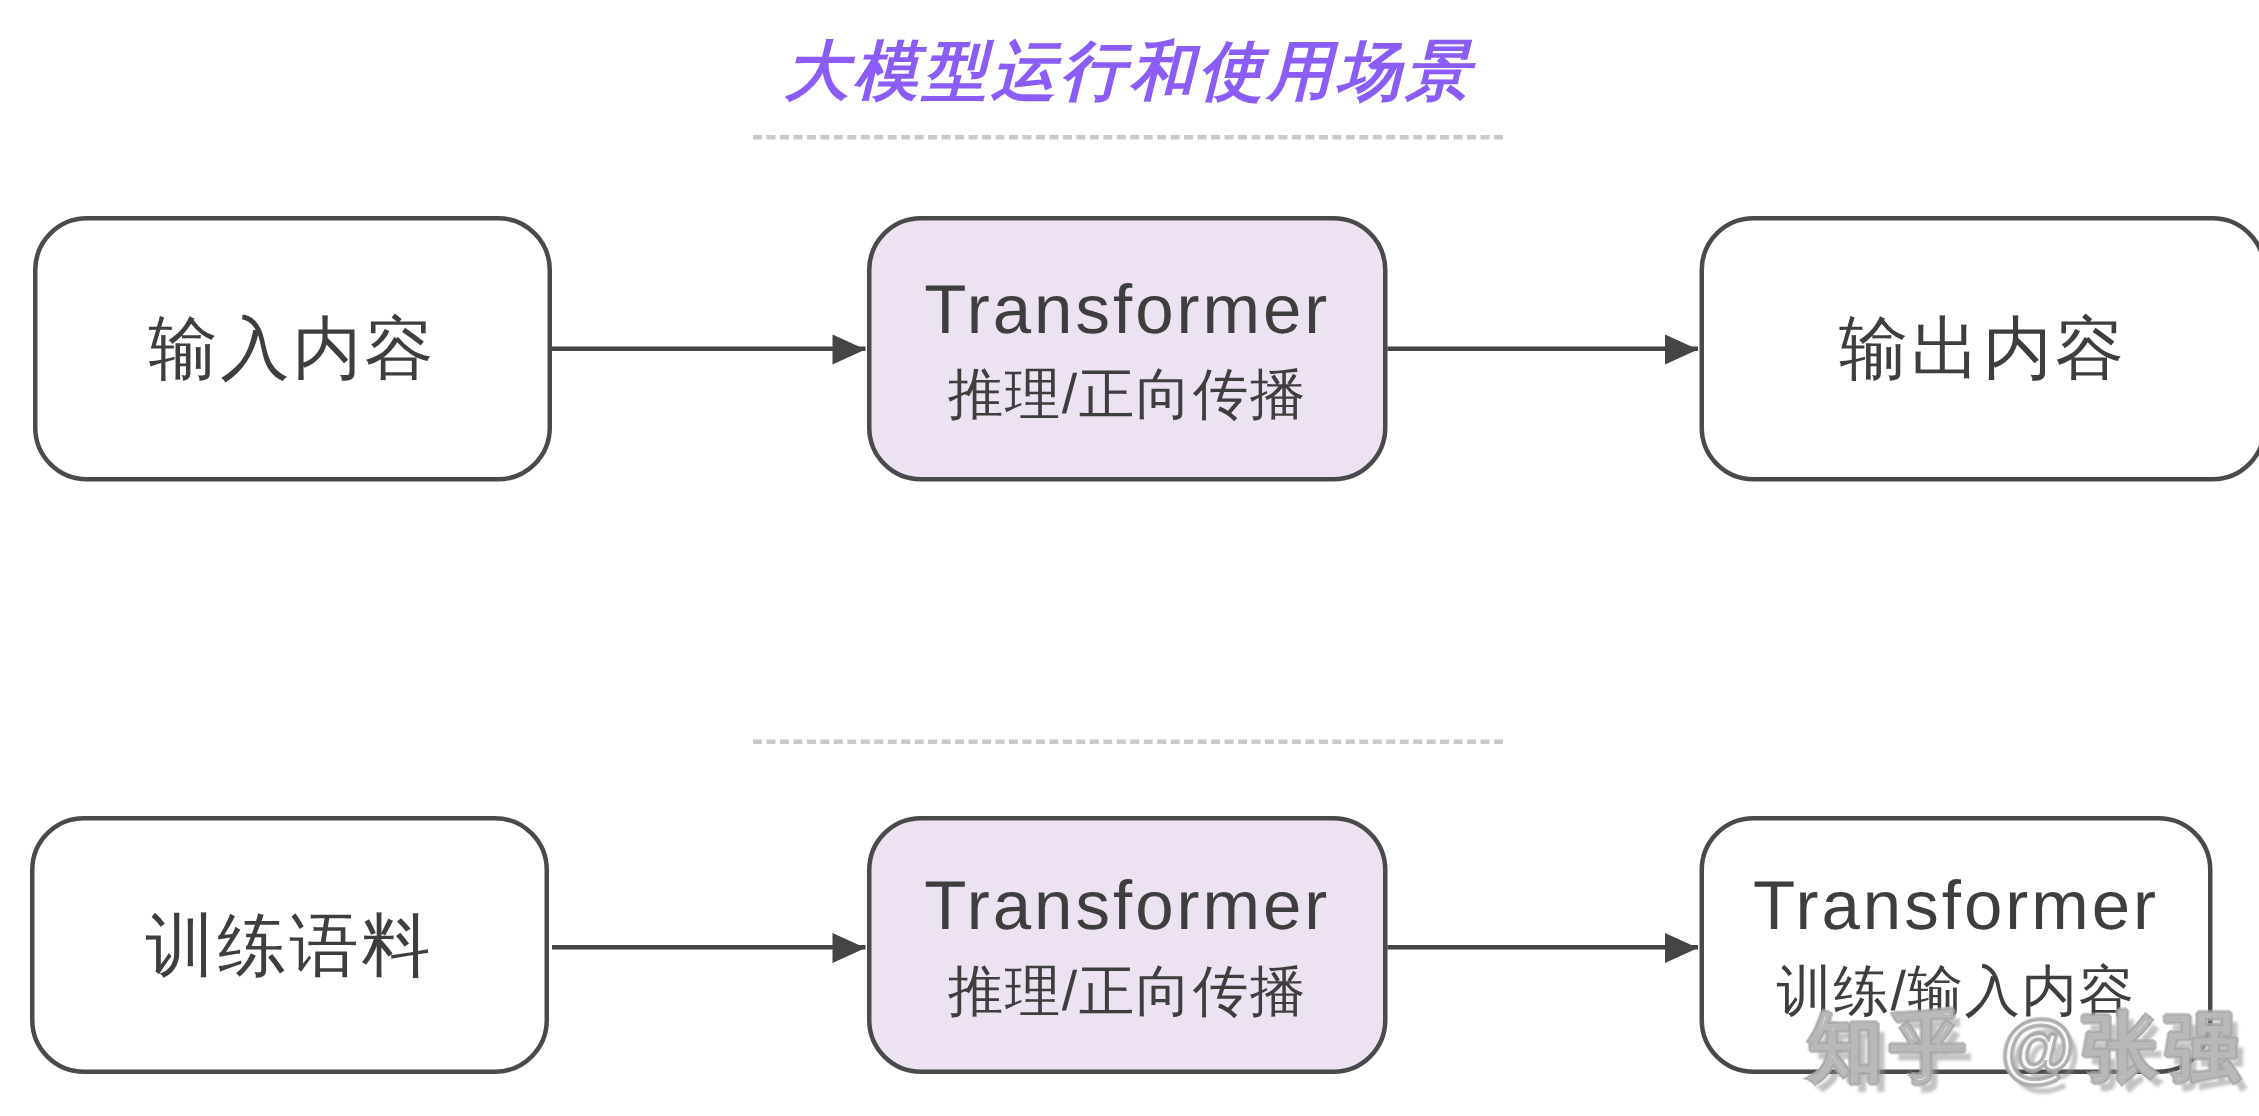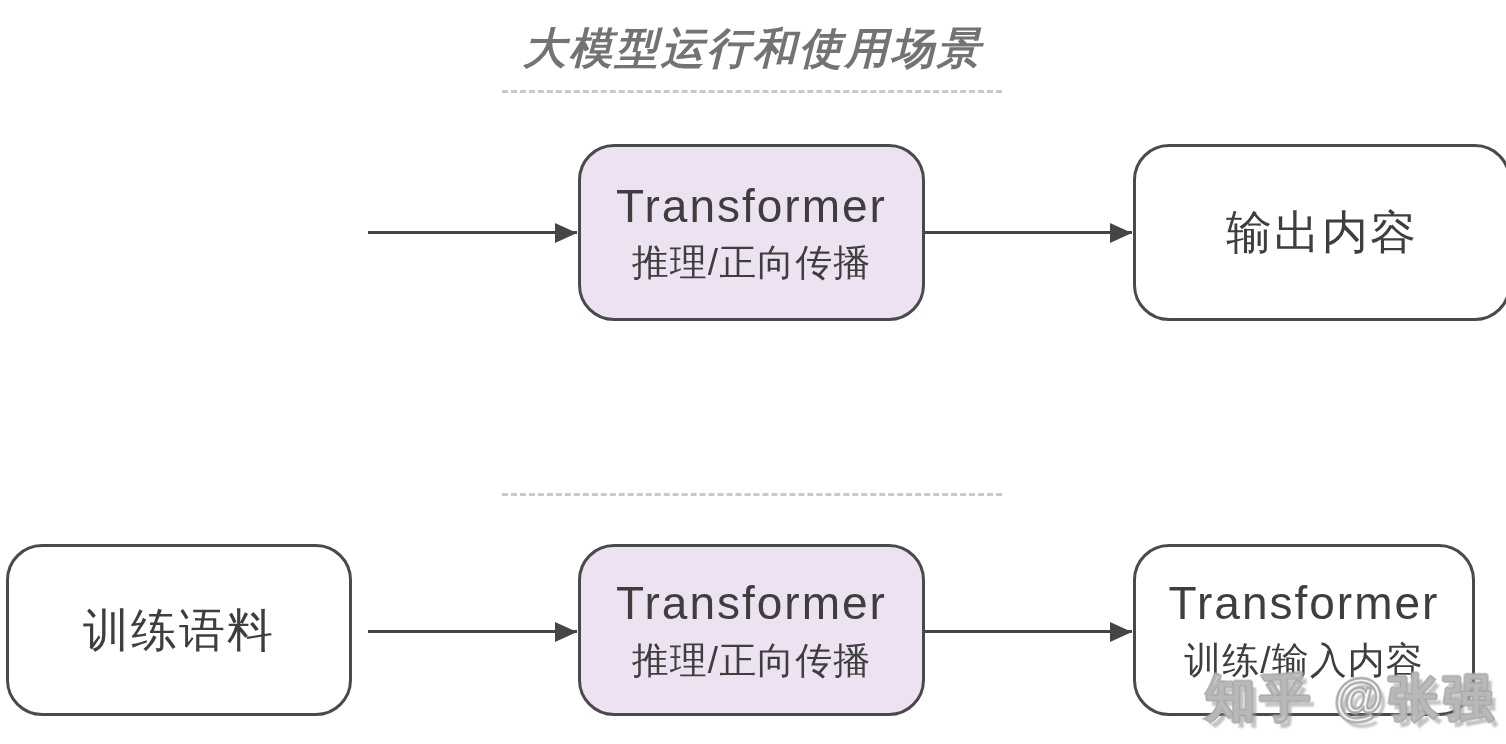--- a/index.html
+++ b/index.html
@@ -15,21 +15,21 @@
   .flow-title {
     position: absolute;
     left: 0;
     width: 100%;
     text-align: center;
     font-size: 43px;
     line-height: 56px;
     font-weight: 700;
     font-style: italic;
     letter-spacing: 3px;
-    color: #737373;
+    color: #8b5cf6;
     white-space: nowrap;
   }
   .t1 { top: 20px; }
   .t2 { top: 419px; }
   .divider {
     position: absolute;
     width: 500px;
     height: 0;
     border-top: 3px dashed #c9c9c9;
   }
@@ -46,21 +46,21 @@
     align-items: center;
     justify-content: center;
     gap: 12px;
   }
   .node.purple { background: #ede2f2; }
   .row1 { top: 144px; height: 177px; }
   .row2 { top: 544px; height: 172px; }
   .nA { left: 22px;   width: 346px; }
   .nB { left: 578px;  width: 347px; }
   .nC { left: 1133px; width: 378px; }
-  .nD { left: 6px;   width: 346px; }
+  .nD { left: 20px;   width: 346px; }
   .nE { left: 578px;  width: 347px; }
   .nF { left: 1133px; width: 342px; }
   .node-label {
     font-size: 46px;
     letter-spacing: 2px;
     line-height: 1.1;
     white-space: nowrap;
   }
   .node-sublabel {
     font-size: 37px;
@@ -109,20 +109,23 @@
   }
 </style>
 </head>
 <body>
 
 <div class="canvas">
 
   <div class="flow-title t1">大模型运行和使用场景</div>
   <div class="divider d1"></div>
 
+  <div class="node row1 nA">
+    <div class="node-label">输入内容</div>
+  </div>
 
   <div class="arrow a1">
     <span class="arrowhead"></span>
   </div>
 
   <div class="node purple row1 nB">
     <div class="node-label">Transformer</div>
     <div class="node-sublabel">推理/正向传播</div>
   </div>
 

